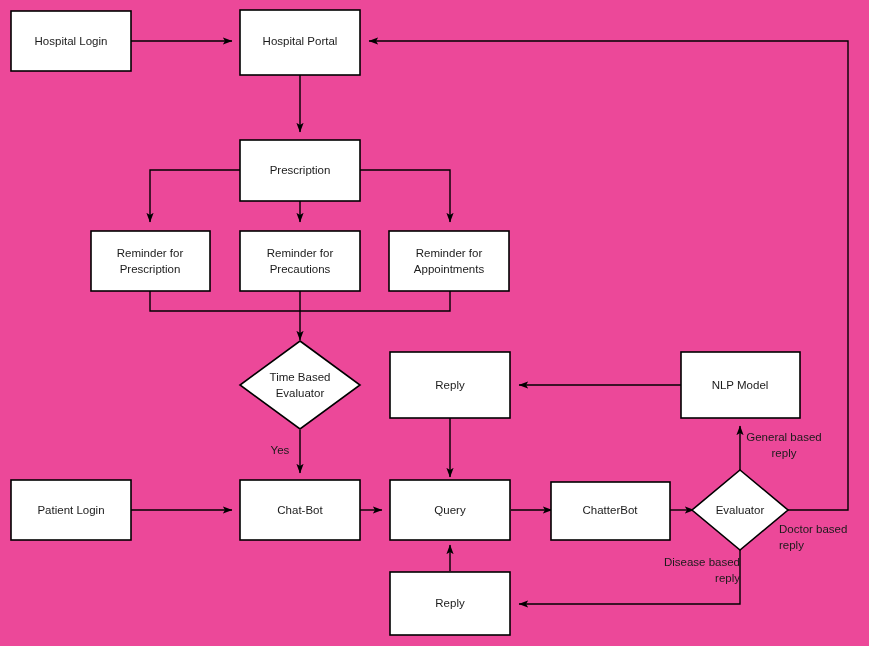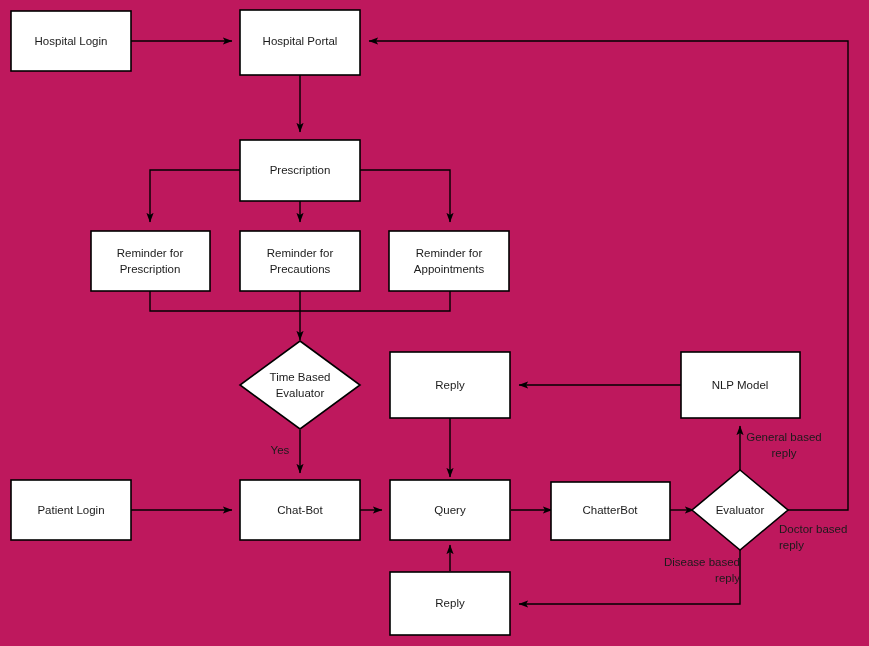--- a/index.html
+++ b/index.html
@@ -11,21 +11,21 @@
   body {
     width: 869px;
     height: 646px;
     font-family: "Liberation Sans", sans-serif;
     overflow: hidden;
   }
   #flow-root {
     position: relative;
     width: 869px;
     height: 646px;
-    background: #be185d;
+    background: #ec4899;
   }
   svg.flow-canvas {
     position: absolute;
     top: 0;
     left: 0;
     width: 869px;
     height: 646px;
     display: block;
   }
   .node-shape {

